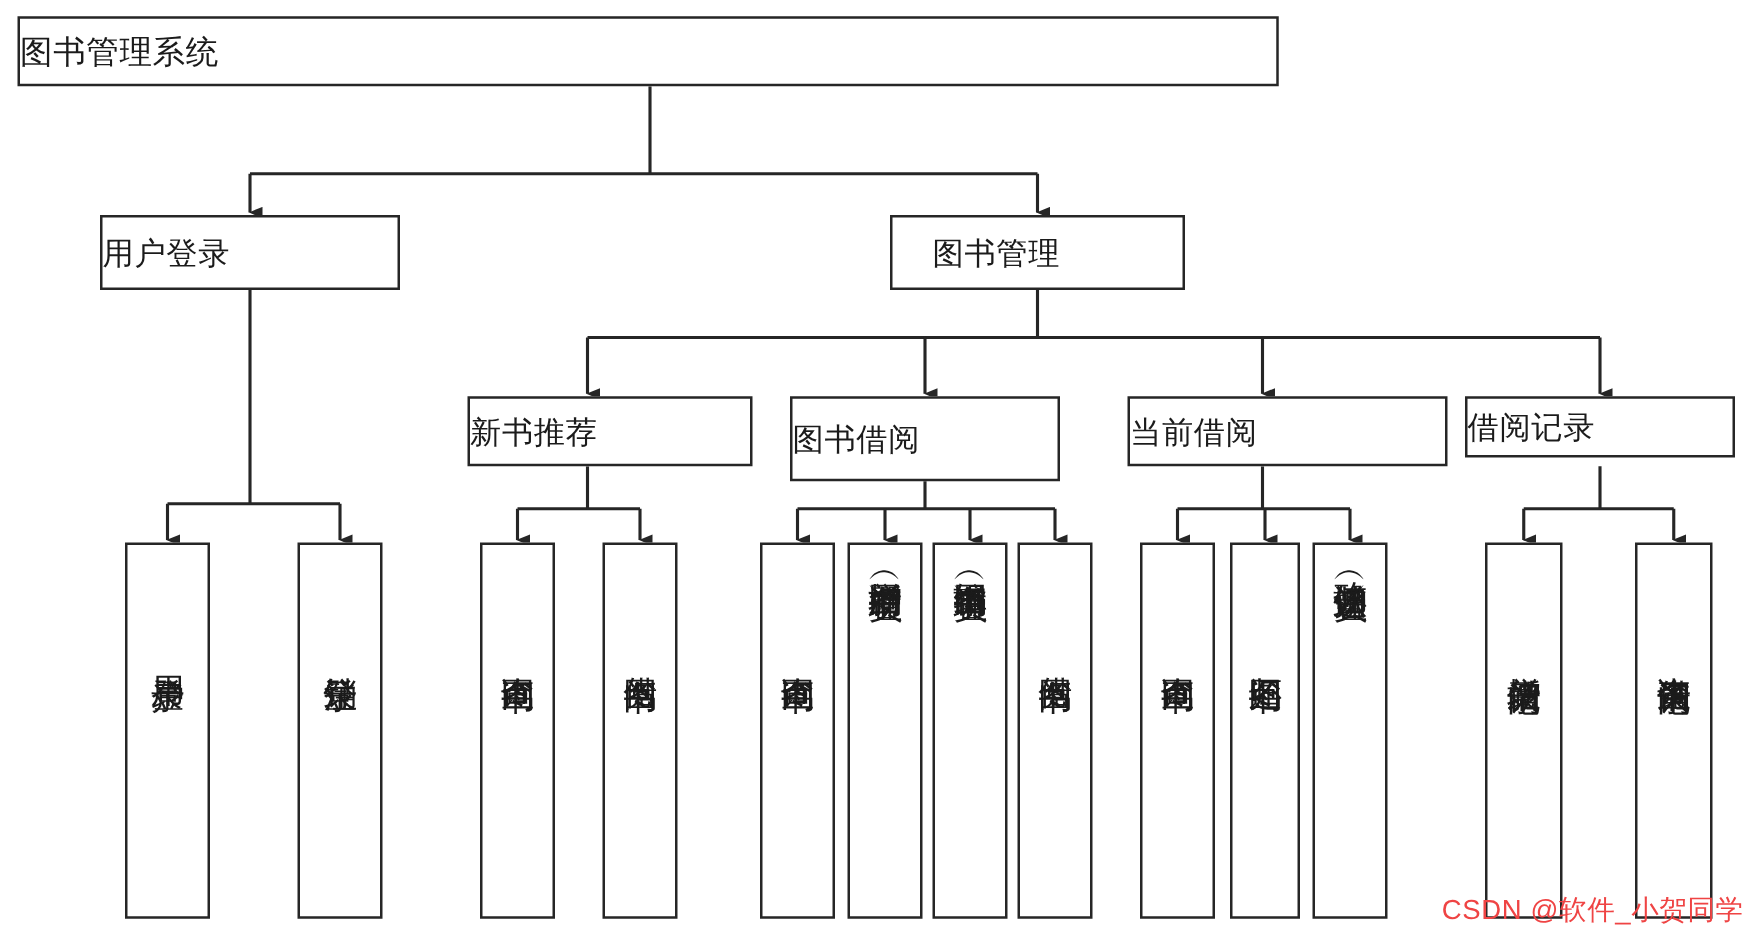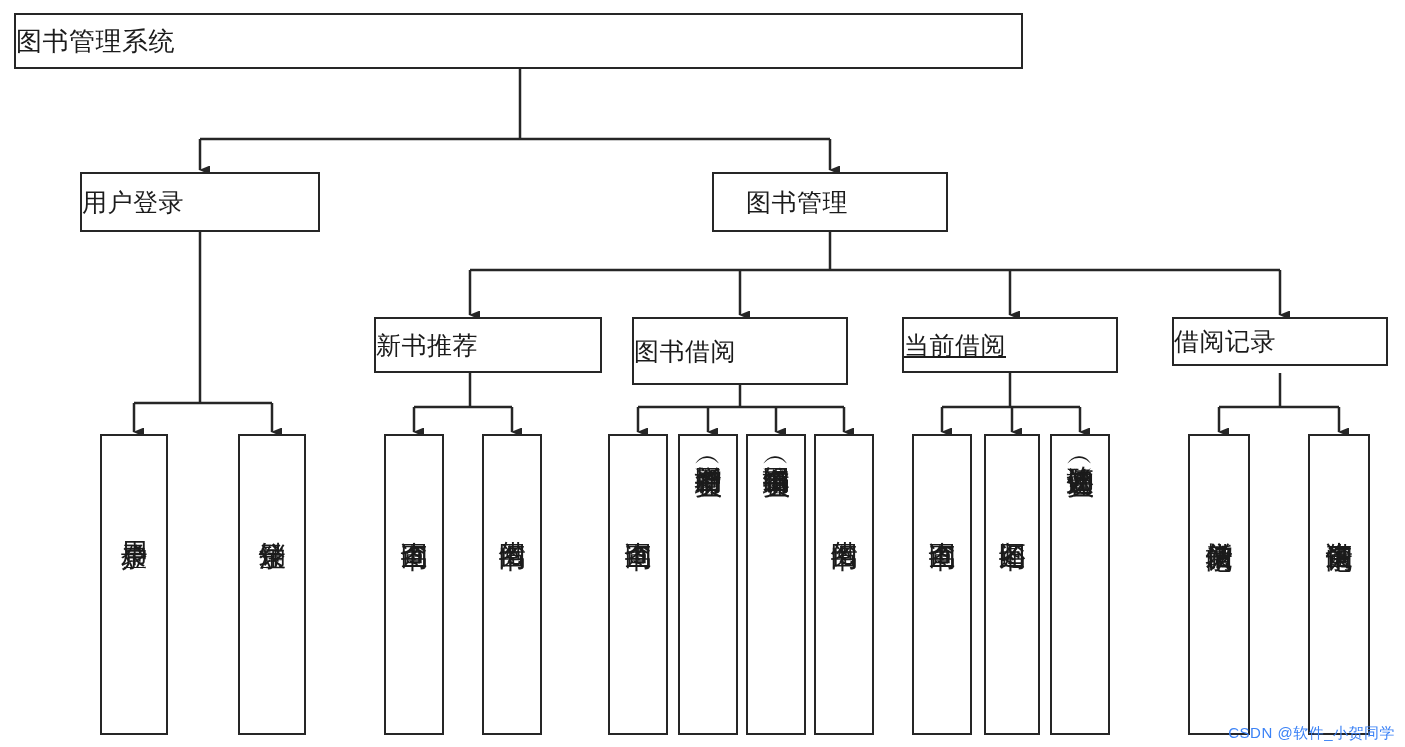--- a/index.html
+++ b/index.html
@@ -59,22 +59,22 @@
   .node.v.mid .vtext {
     margin-top: 84px;
   }
   .node.v.top .vtext {
     margin-top: 8px;
   }
   .watermark {
     position: absolute;
     right: 10px;
     bottom: 4px;
-    font-size: 15px;
-    color: #3b82f6;
+    font-size: 22px;
+    color: #ef4444;
     letter-spacing: 0.5px;
     white-space: nowrap;
   }
 </style>
 </head>
 <body>
 
 <div id="canvas">
 
   <svg id="wires" viewBox="0 0 1405 747" width="1405" height="747" aria-hidden="true">
@@ -129,21 +129,21 @@
       </div>
       <div class="node h" style="left: 712px; top: 172px; width: 236px; height: 60px; padding-left: 32px;">
         <span>图书管理</span>
       </div>
       <div class="node h" style="left: 362px; top: 317px; width: 228px; height: 56px; margin-left: 12px;">
         <span>新书推荐</span>
       </div>
       <div class="node h" style="left: 632px; top: 317px; width: 216px; height: 68px;">
         <span>图书借阅</span>
       </div>
-      <div class="node h" style="left: 902px; top: 317px; width: 216px; height: 56px; text-decoration: underline;">
+      <div class="node h" style="left: 902px; top: 317px; width: 256px; height: 56px;">
         <span>当前借阅</span>
       </div>
       <div class="node h" style="left: 1172px; top: 317px; width: 216px; height: 49px;">
         <span>借阅记录</span>
       </div>
       <div class="node v mid" style="left: 100px; top: 434px; width: 68px; height: 301px;">
         <span class="vtext">用户登录</span>
       </div>
       <div class="node v mid" style="left: 238px; top: 434px; width: 68px; height: 301px;">
         <span class="vtext">注销登录</span>

